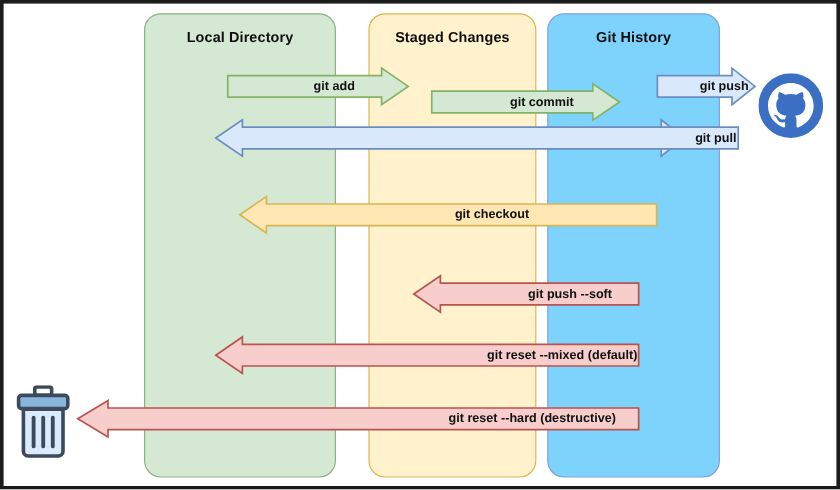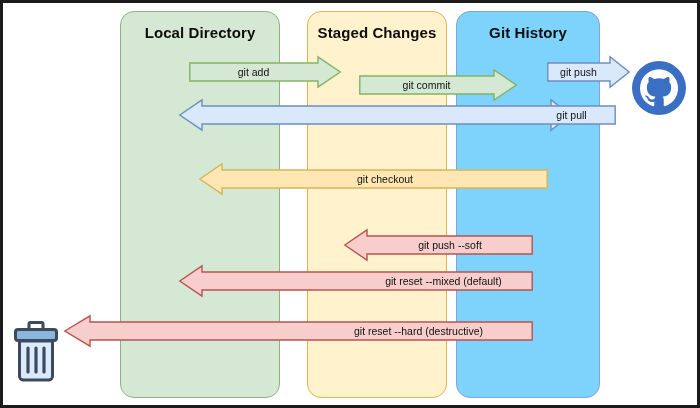--- a/index.html
+++ b/index.html
@@ -6,32 +6,32 @@
   body{width:700px;height:408px;font-family:"Liberation Sans",sans-serif;}
   #canvas{
     position:relative;width:700px;height:408px;box-sizing:border-box;
     border:3px solid #1b1b1b;background:#ffffff;overflow:hidden;
   }
   .col{
     position:absolute;box-sizing:border-box;border-radius:14px;
   }
   .col .col-title{
     position:absolute;left:0;right:0;top:12px;text-align:center;
-    font-size:15px;font-weight:bold;color:#0d0d0d;letter-spacing:.1px;
+    font-size:12px;font-weight:bold;color:#0d0d0d;letter-spacing:.1px;
   }
   .col-local{background:#d5e8d4;border:1.3px solid #8cb37f;}
   .col-staged{background:#fff2cc;border:1.3px solid #e0b550;}
   .col-history{background:#7dd3fc;border:1.3px solid #7fa3dd;text-decoration:underline;}
 
   .arrow{position:absolute;}
   .arrow svg{display:block;overflow:visible;}
   .arrow .alabel{
     position:absolute;top:0;height:100%;display:flex;align-items:center;
-    justify-content:center;font-size:10.5px;font-weight:normal;color:#101010;
-    white-space:nowrap;pointer-events:none;
+    justify-content:center;font-size:10.5px;font-weight:bold;color:#101010;
+    white-space:nowrap;pointer-events:none;padding-left:25px;
   }
 
   .ghlogo{position:absolute;}
   .trash{position:absolute;}
 </style>
 </head>
 <body>
 
 <div id="canvas">
 
@@ -83,28 +83,28 @@
     <div class="alabel" style="left:23px;width:326px;">git checkout</div>
   </div>
 
   <div class="arrow" style="left:341px;top:226px;width:189px;height:32px;">
     <svg width="189" height="32" viewBox="0 0 189 32" preserveAspectRatio="none">
       <path d="M0.8,16 L23,0.8 L23,7 L188.2,7 L188.2,25 L23,25 L23,31.2 Z" fill="#f8cecc" stroke="#b85450" stroke-width="1.4" stroke-linejoin="miter"></path>
     </svg>
     <div class="alabel" style="left:23px;width:166px;">git push --soft</div>
   </div>
 
-  <div class="arrow" style="left:176px;top:262px;width:354px;height:32px;">
+  <div class="arrow" style="left:176px;top:277px;width:354px;height:32px;">
     <svg width="354" height="32" viewBox="0 0 354 32" preserveAspectRatio="none">
       <path d="M0.8,16 L23,0.8 L23,7 L353.2,7 L353.2,25 L23,25 L23,31.2 Z" fill="#f8cecc" stroke="#b85450" stroke-width="1.4" stroke-linejoin="miter"></path>
     </svg>
     <div class="alabel" style="left:175px;width:179px;">git reset --mixed (default)</div>
   </div>
 
-  <div class="arrow" style="left:61px;top:312px;width:469px;height:32px;">
+  <div class="arrow" style="left:61px;top:330px;width:469px;height:32px;">
     <svg width="469" height="32" viewBox="0 0 469 32" preserveAspectRatio="none">
       <path d="M0.8,16 L26,0.8 L26,7 L468.2,7 L468.2,25 L26,25 L26,31.2 Z" fill="#f8cecc" stroke="#b85450" stroke-width="1.4" stroke-linejoin="miter"></path>
     </svg>
     <div class="alabel" style="left:240px;width:229px;">git reset --hard (destructive)</div>
   </div>
 
   <div class="ghlogo" style="left:629px;top:58px;width:54px;height:54px;">
     <svg width="54" height="54" viewBox="0 0 54 54">
       <circle cx="27" cy="27" r="27" fill="#3b6fc4"></circle>
       <path fill="#ffffff" d="M27 8.2C16.5 8.2 8 16.7 8 27.2c0 8.4 5.4 15.5 13 18 .95.18 1.3-.41 1.3-.91

